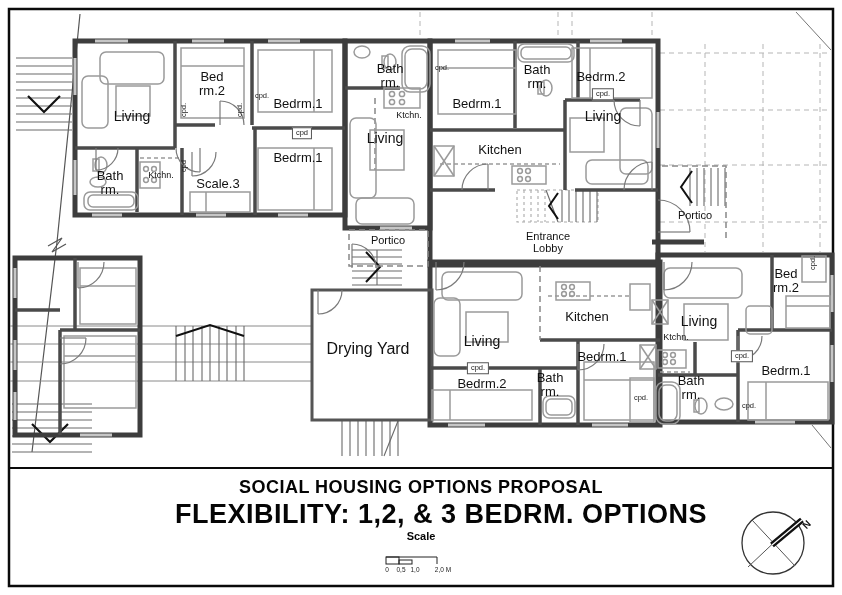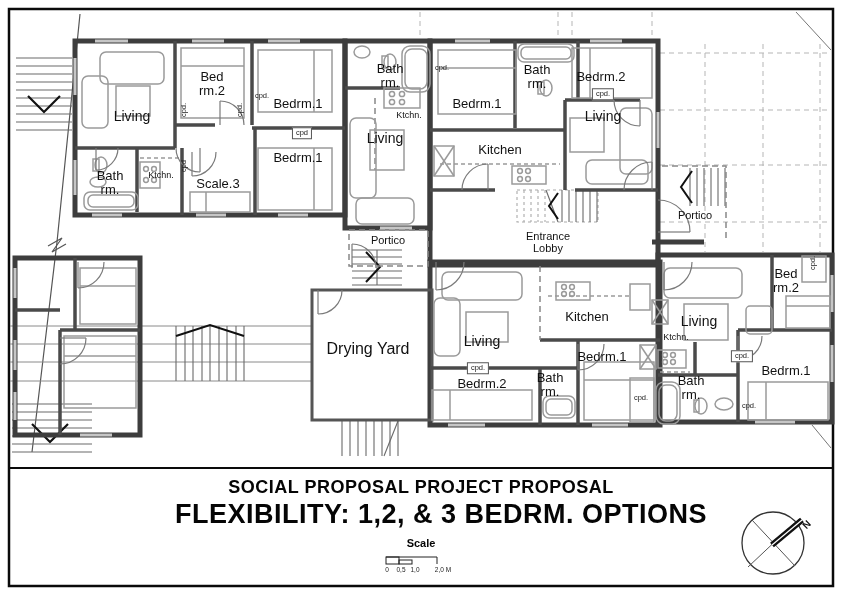--- a/index.html
+++ b/index.html
@@ -14,21 +14,21 @@
     white-space:pre-line;text-align:center;line-height:1.08;color:#111;
   }
   .cpd-label{
     position:absolute;transform:translate(-50%,-50%);
     font-size:7.5px;color:#222;white-space:nowrap;line-height:1;
   }
   .cpd-label.boxed{border:1px solid #555;background:#fff;padding:1px 3px;}
   .titleblock{position:absolute;left:9px;top:468px;width:824px;z-index:3;text-align:center;color:#050505;}
   .t1{font-size:18px;font-weight:bold;margin-top:9px;letter-spacing:0.5px;}
   .t2{font-size:27px;font-weight:bold;margin-top:1px;letter-spacing:0.5px;padding-left:40px;}
-  .t3{font-size:11px;font-weight:bold;margin-top:7px;}
+  .t3{font-size:11px;font-weight:bold;}
 </style>
 </head>
 <body>
 
 <div class="sheet">
 
   <svg width="842" height="595" viewBox="0 0 842 595">
 
     <g>
       <rect x="9" y="9" width="824" height="577" fill="none" stroke="#0a0a0a" stroke-width="2.5"></rect>
@@ -431,18 +431,18 @@
       <div class="cpd-label" style="left: 442px; top: 68px;">cpd.</div>
       <div class="cpd-label boxed" style="left: 603px; top: 94px;">cpd.</div>
       <div class="cpd-label boxed" style="left: 478px; top: 368px;">cpd.</div>
       <div class="cpd-label" style="left: 641px; top: 398px;">cpd.</div>
       <div class="cpd-label" style="left: 813px; top: 263px; transform: translate(-50%, -50%) rotate(-90deg);">cpd.</div>
       <div class="cpd-label boxed" style="left: 742px; top: 356px;">cpd.</div>
       <div class="cpd-label" style="left: 749px; top: 406px;">cpd.</div>
     </div>
 
   <div class="titleblock">
-    <div class="t1">SOCIAL PROPOSAL PROJECT PROPOSAL</div>
+    <div class="t1">SOCIAL HOUSING OPTIONS PROPOSAL</div>
     <div class="t2">FLEXIBILITY: 1,2, &amp; 3 BEDRM. OPTIONS</div>
     <div class="t3">Scale</div>
   </div>
 
 </div>
 
 </body></html>

